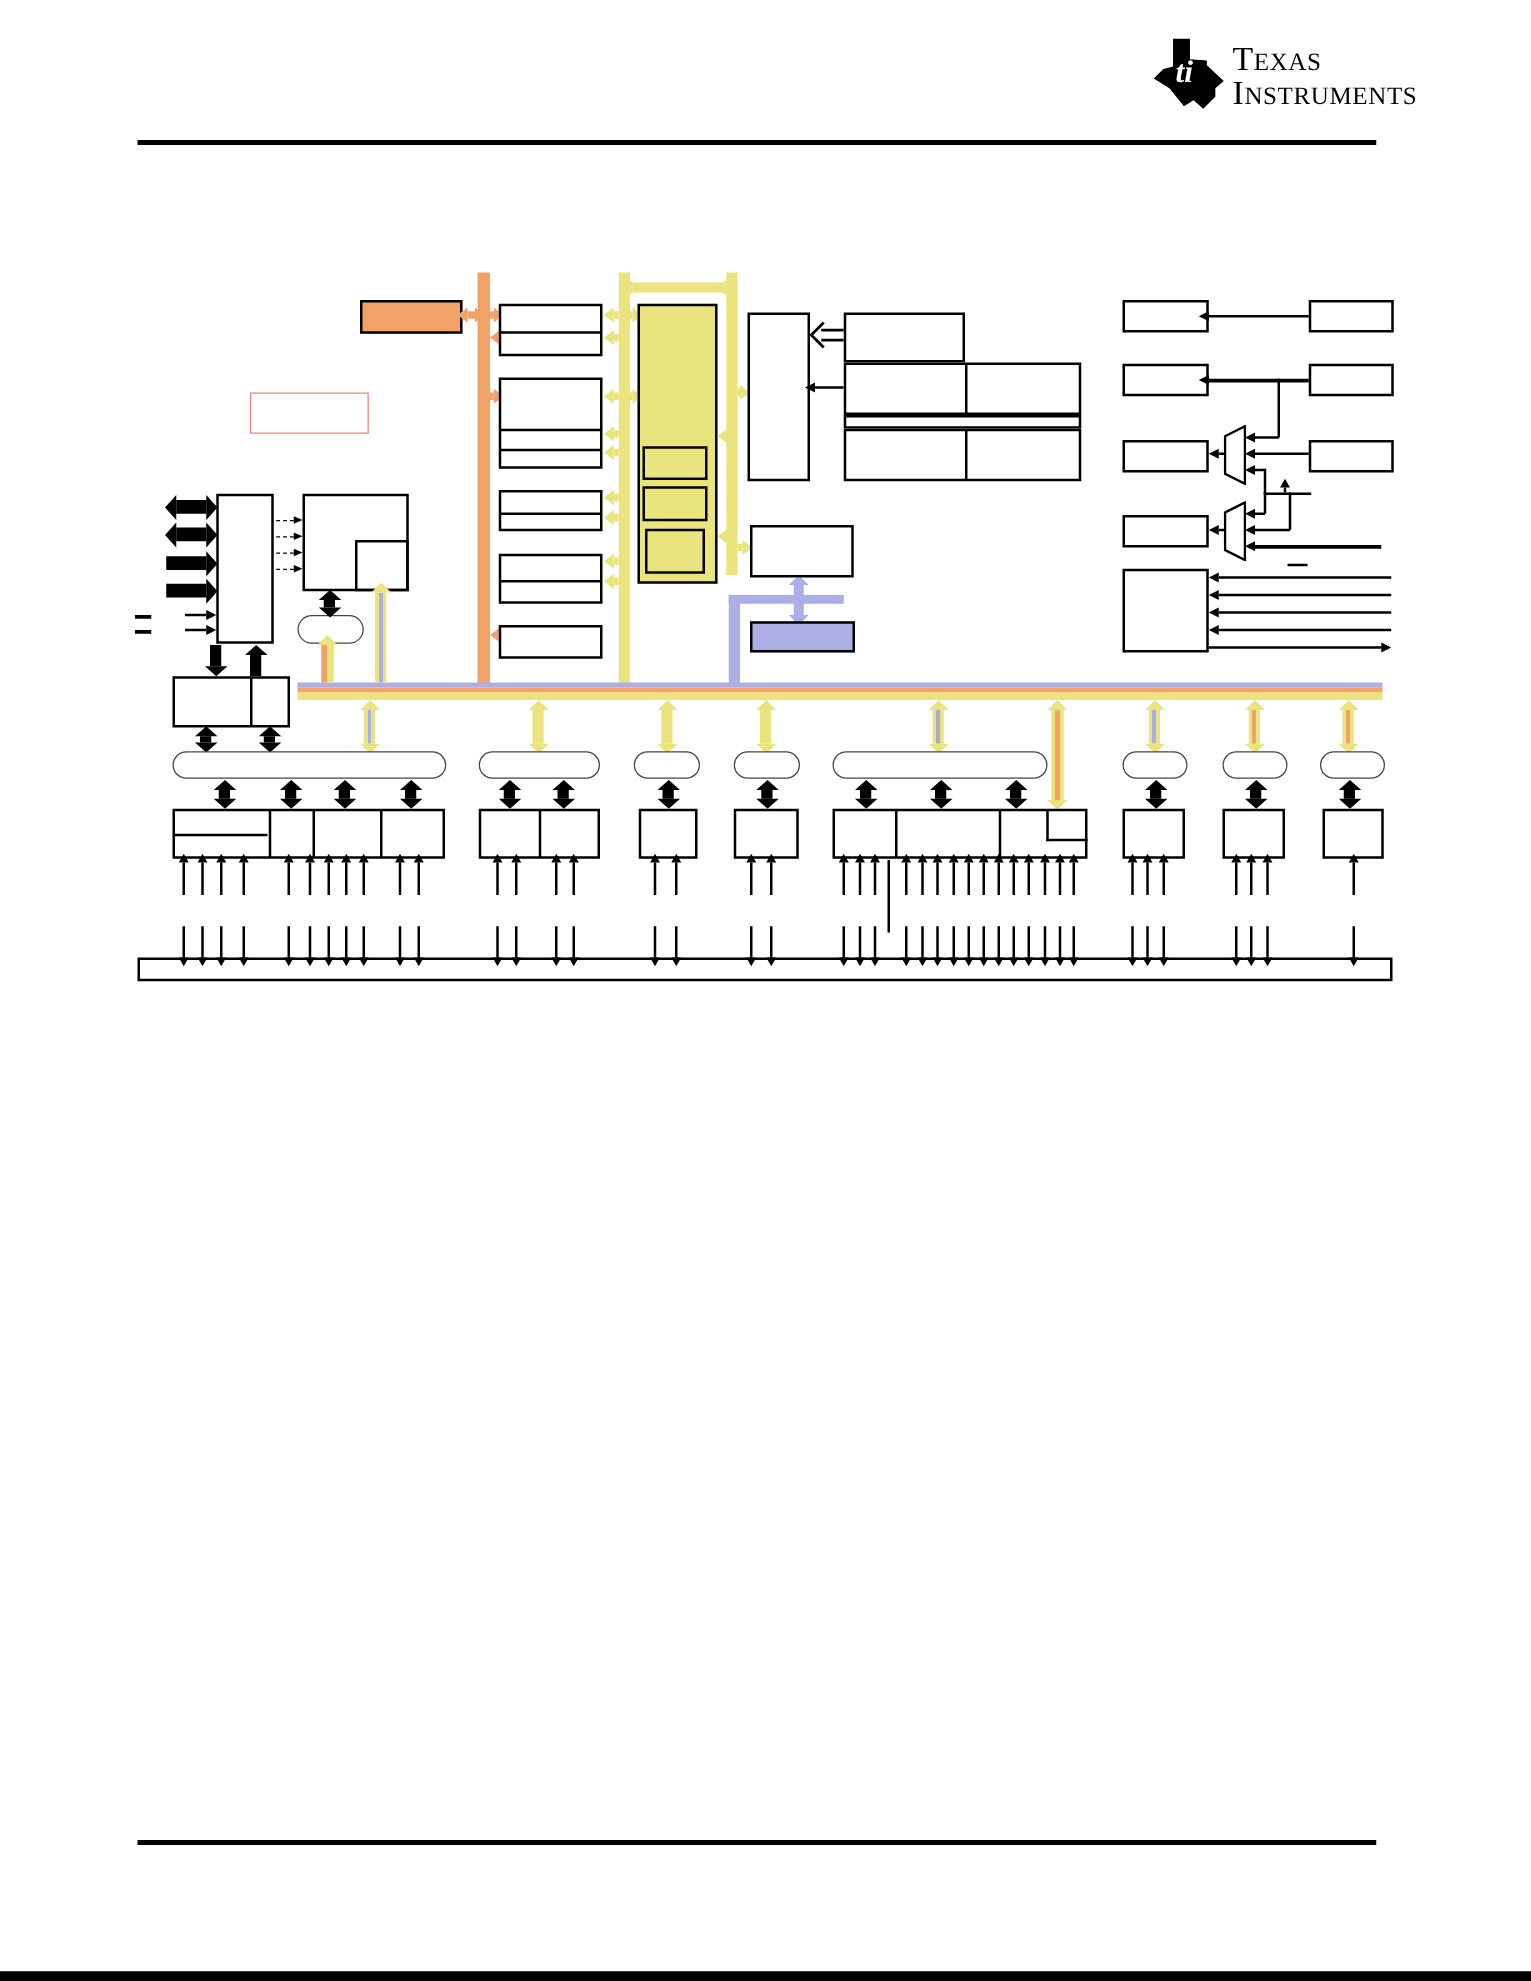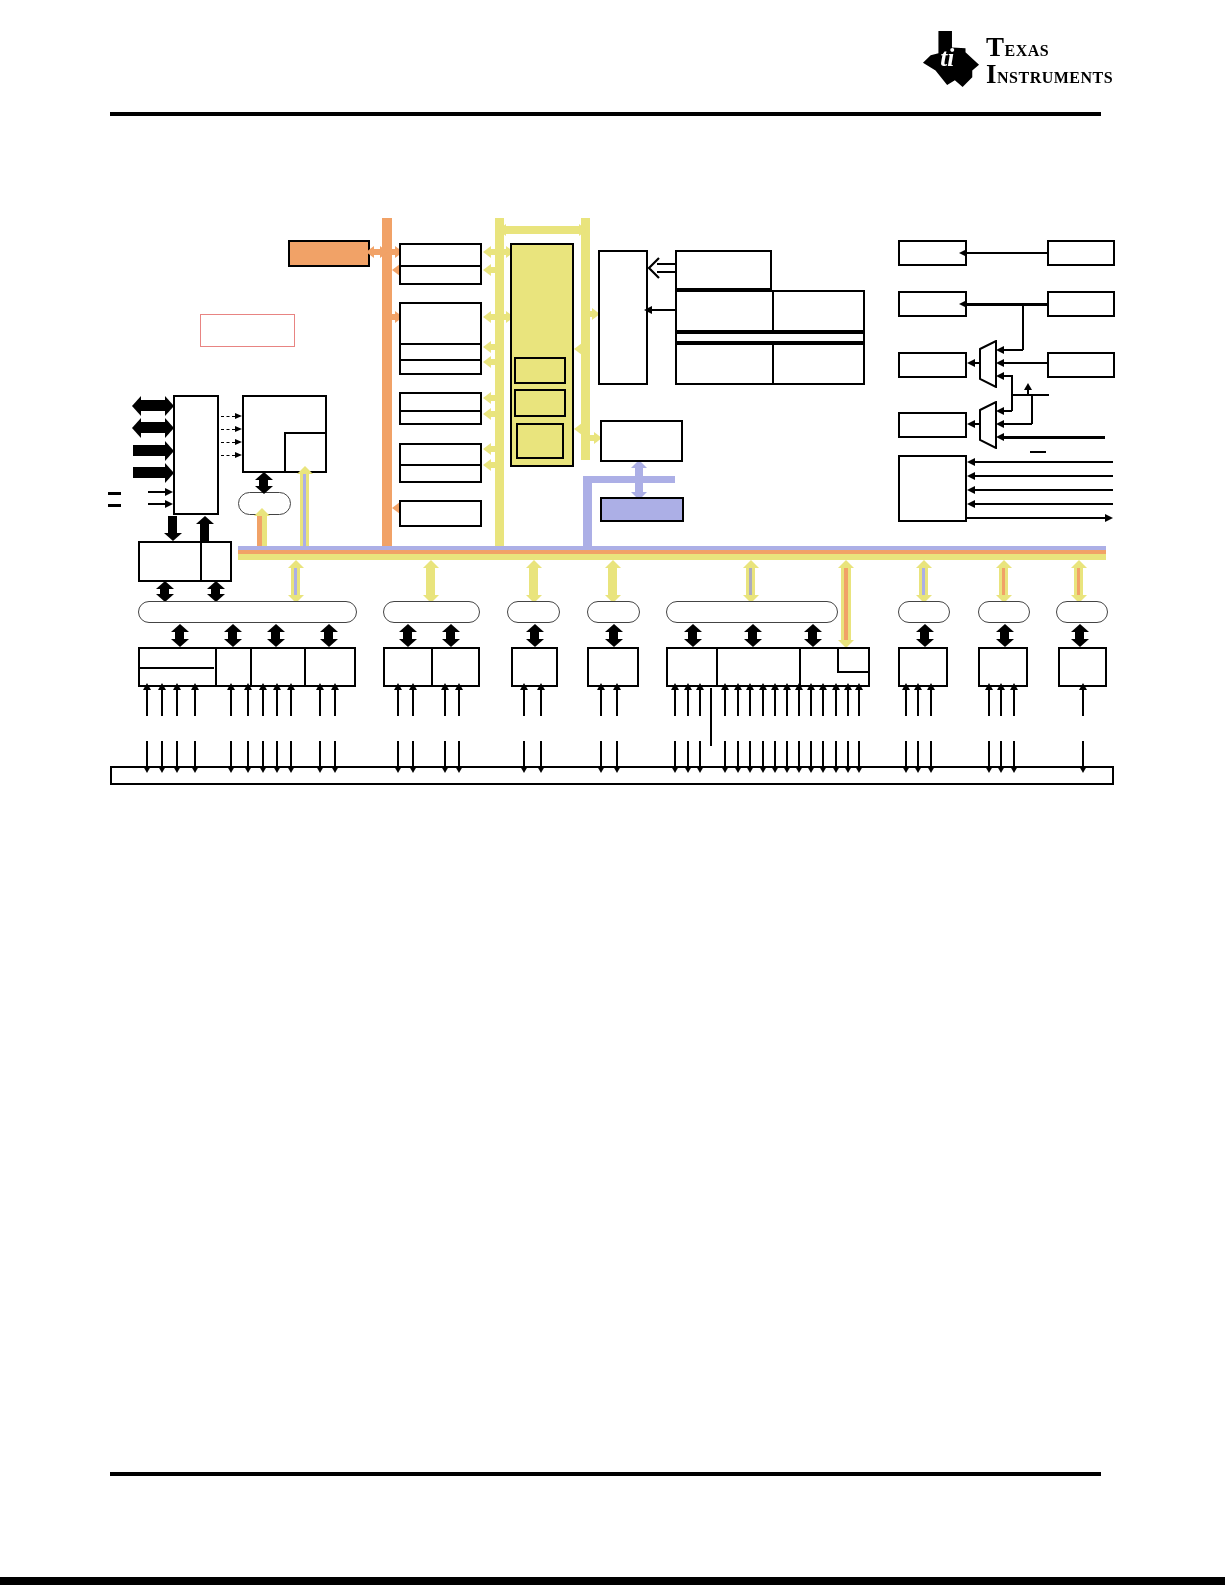--- a/index.html
+++ b/index.html
@@ -53,21 +53,21 @@
   .rise{position:absolute}
   .rise.u::before{content:"";position:absolute;top:-8px;left:50%;transform:translateX(-50%);
     border-left:8px solid transparent;border-right:8px solid transparent;border-bottom:8px solid currentColor}
   .rise.d::after{content:"";position:absolute;bottom:-8px;left:50%;transform:translateX(-50%);
     border-left:8px solid transparent;border-right:8px solid transparent;border-top:8px solid currentColor}
   
   .fill-orange{background:var(--orange)}
   .fill-yellow{background:var(--yellow)}
   .fill-purple{background:var(--purple)}
   
-  .logo-text{font-weight:700;color:#000;line-height:1.0;letter-spacing:.5px;font-size:16px}
+  .logo-text{font-weight:400;color:#000;line-height:1.0;letter-spacing:.5px;font-size:20px}
   .logo-text div::first-letter{font-size:27px}
 </style>
 </head>
 <body>
 
 <div class="abs" style="left:920px;top:26px;width:200px;height:64px">
   <svg style="position:absolute;left:2px;top:4px" width="58" height="58" viewBox="0 0 60 60">
     <polygon points="17,1 31,1 31,18 45,19 45,23 59,36 52,42 52,49 42,59 34,52 26,57 14,42 1,34 9,26 17,24" fill="#000"></polygon>
     <text x="19" y="37" font-size="26" font-style="italic" font-weight="bold" fill="#fff" font-family="Liberation Serif, serif">ti</text>
   </svg>

